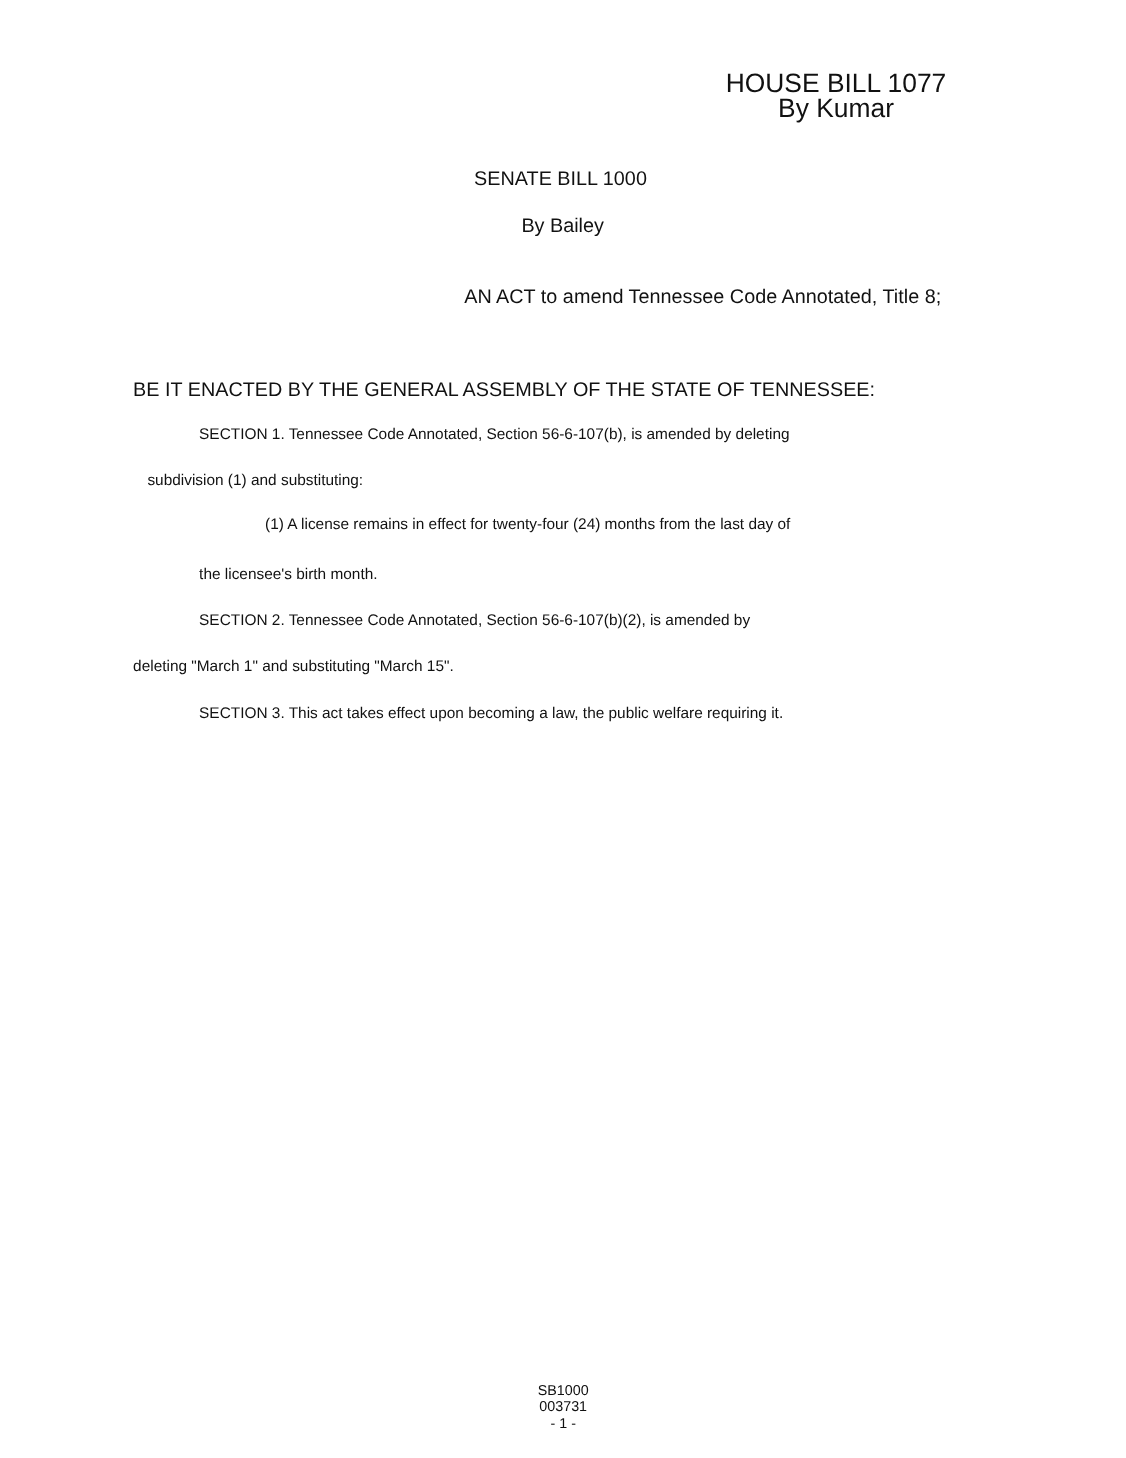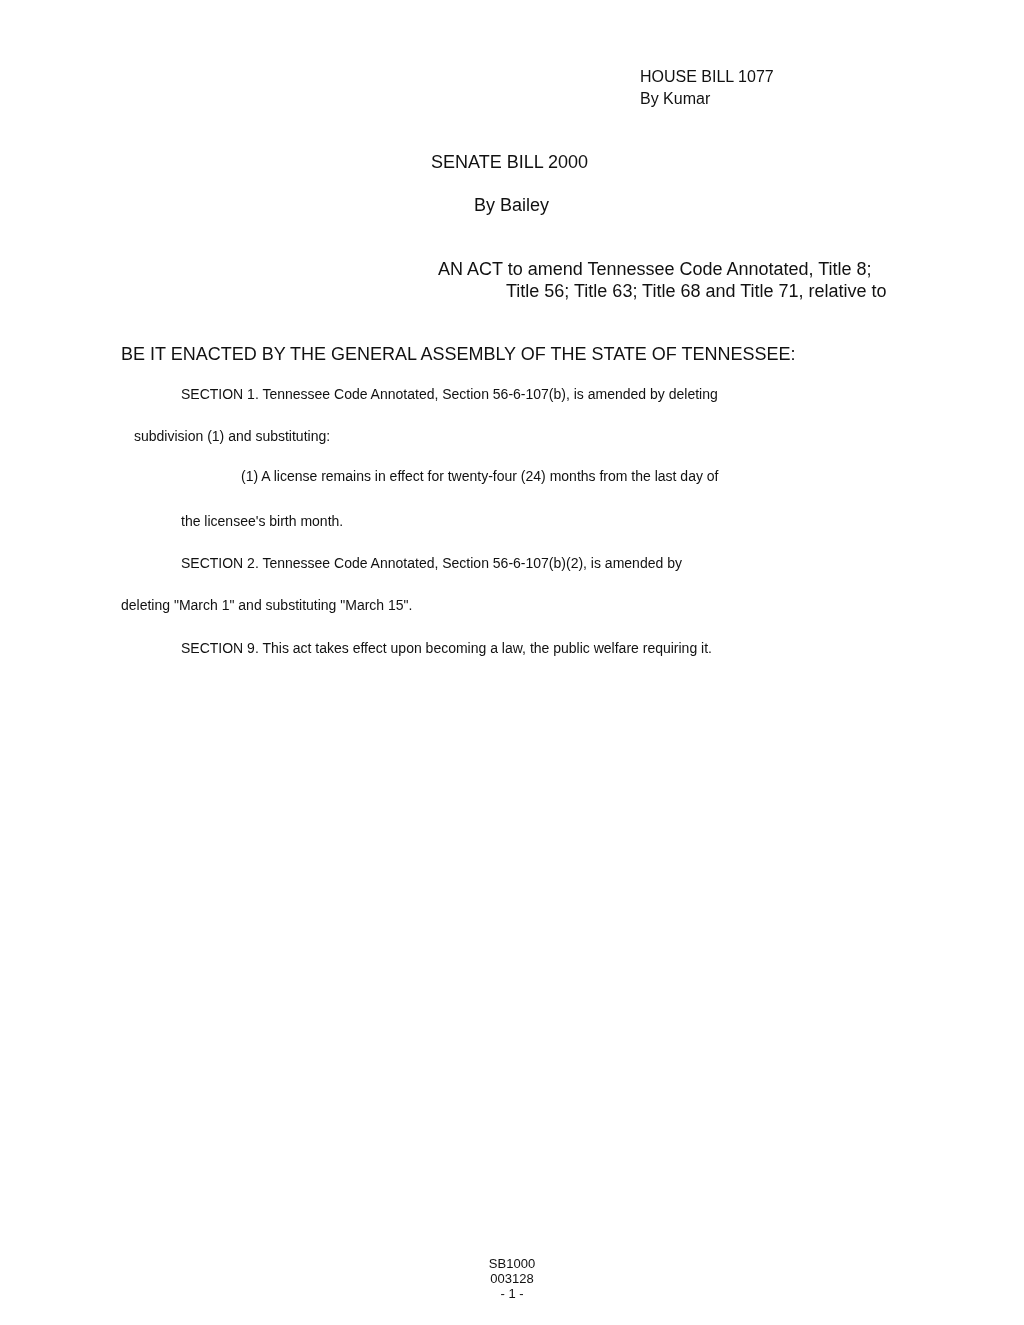--- a/index.html
+++ b/index.html
@@ -15,34 +15,35 @@
       font-family: "Liberation Sans", sans-serif;
       color: #111111;
       font-size: 18px;
     }
     .abs { position: absolute; white-space: nowrap; }
     .house-block {
       position: absolute;
       left: 640px;
       top: 66px;
       width: 240px;
+      text-align: center;
       line-height: 22px;
-      font-size: 16px;
+      font-size: 24px;
     }
     .senate-title { left: 431px; top: 152px; }
     .senate-sponsor { left: 474px; top: 195px; }
     .caption {
       position: absolute;
       left: 422px;
       top: 258px;
       width: 500px;
       line-height: 22px;
       font-size: 18px;
     }
-    .caption .line { display: block; white-space: nowrap; margin-left: 16px; }
+    .caption .line { display: block; white-space: nowrap; }
     .caption .indent { padding-left: 68px; }
     .enacting { left: 121px; top: 344px; }
     .body-line { position: absolute; white-space: nowrap; font-size: 14px; }
     .footer {
       position: absolute;
       left: 452px;
       top: 1256px;
       width: 120px;
       text-align: center;
       font-size: 13px;
@@ -53,37 +54,36 @@
 </head>
 <body>
 
 <div>
 
   <div class="house-block">
     <div>HOUSE BILL 1077</div>
     <div>By Kumar</div>
   </div>
 
-  <div class="abs senate-title">SENATE BILL 2000</div>
+  <div class="abs senate-title">SENATE BILL 1000</div>
   <div class="abs senate-sponsor">By Bailey</div>
 
   <div class="caption">
     <span class="line">AN ACT to amend Tennessee Code Annotated, Title 8;</span>
-    <span class="line indent">Title 56; Title 63; Title 68 and Title 71, relative to</span>
   </div>
 
   <div class="abs enacting">BE IT ENACTED BY THE GENERAL ASSEMBLY OF THE STATE OF TENNESSEE:</div>
 
   <div class="body-line" style="left:181px; top:386px;">SECTION 1.  Tennessee Code Annotated, Section 56-6-107(b), is amended by deleting</div>
   <div class="body-line" style="left:134px; top:428px;">subdivision (1) and substituting:</div>
   <div class="body-line" style="left:241px; top:468px;text-align:center;">(1)  A license remains in effect for twenty-four (24) months from the last day of</div>
   <div class="body-line" style="left:181px; top:513px;">the licensee's birth month.</div>
   <div class="body-line" style="left:181px; top:555px;">SECTION 2.  Tennessee Code Annotated, Section 56-6-107(b)(2), is amended by</div>
   <div class="body-line" style="left:121px; top:597px;">deleting "March 1" and substituting "March 15".</div>
-  <div class="body-line" style="left:181px; top:640px;">SECTION 9.  This act takes effect upon becoming a law, the public welfare requiring it.</div>
+  <div class="body-line" style="left:181px; top:640px;">SECTION 3.  This act takes effect upon becoming a law, the public welfare requiring it.</div>
 
   <div class="footer">
     <span>SB1000</span>
-    <span>003128</span>
+    <span>003731</span>
     <span>- 1 -</span>
   </div>
 
 </div>
 
 </body></html>

